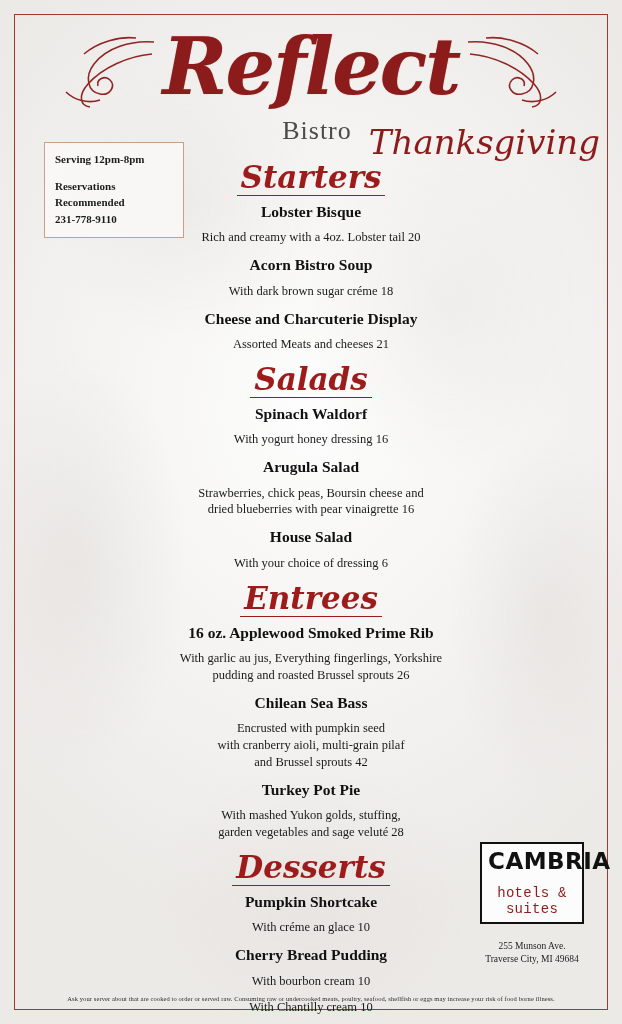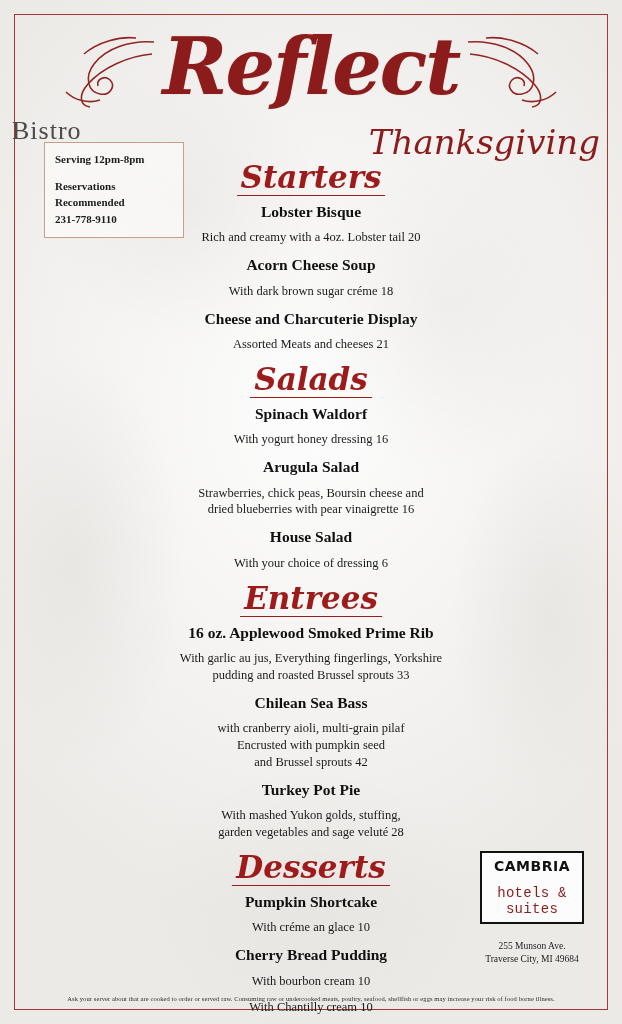--- a/index.html
+++ b/index.html
@@ -65,20 +65,21 @@
     color: #8c1b1b;
     letter-spacing: -2px;
     line-height: 1;
     text-shadow: 0 0 1px rgba(140,27,27,0.4);
   }
   .logo-bistro {
     position: absolute;
     left: 12px;
     right: 0;
     top: 116px;
+    text-align: center;
     font-family: "Liberation Serif", serif;
     font-size: 26px;
     color: #4b4b4b;
     letter-spacing: 1px;
   }
   .logo-thanksgiving {
     position: absolute;
     right: 22px;
     top: 122px;
     font-family: "DejaVu Serif", serif;
@@ -165,21 +166,21 @@
     text-align: center;
   }
   .cambria-box {
     border: 2px solid #111;
     padding: 6px 6px 5px 6px;
     background: rgba(255,255,255,0.85);
   }
   .cambria-name {
     font-family: "DejaVu Sans", sans-serif;
     font-weight: bold;
-    font-size: 14px;
+    font-size: 23px;
     letter-spacing: 0.5px;
     color: #111;
     line-height: 1;
   }
   .cambria-sub {
     font-family: Liberation Mono, monospace;
     font-size: 14px;
     color: #8c1b1b;
     margin-top: 12px;
     letter-spacing: 0.3px;
@@ -246,21 +247,21 @@
     <div class="menu-body" id="menu-sections">
         <div class="section">
           <div class="section-title"><span class="underline-wrap">Starters</span></div>
           <div class="item">
             <div class="item-name">Lobster Bisque</div>
             <div class="item-desc">
               <span class="line">Rich and creamy with a 4oz. Lobster tail  20</span>
             </div>
           </div>
           <div class="item">
-            <div class="item-name">Acorn Cheese Soup</div>
+            <div class="item-name">Acorn Bistro Soup</div>
             <div class="item-desc">
               <span class="line">With dark brown sugar créme  18</span>
             </div>
           </div>
           <div class="item">
             <div class="item-name">Cheese and Charcuterie Display</div>
             <div class="item-desc">
               <span class="line">Assorted Meats and cheeses  21</span>
             </div>
           </div>
@@ -286,28 +287,28 @@
               <span class="line">With your choice of dressing  6</span>
             </div>
           </div>
         </div>
         <div class="section">
           <div class="section-title"><span class="underline-wrap">Entrees</span></div>
           <div class="item">
             <div class="item-name">16 oz. Applewood Smoked Prime Rib</div>
             <div class="item-desc">
               <span class="line">With garlic au jus, Everything fingerlings, Yorkshire</span>
-              <span class="line">pudding and roasted Brussel sprouts  33</span>
+              <span class="line">pudding and roasted Brussel sprouts  26</span>
             </div>
           </div>
           <div class="item">
             <div class="item-name">Chilean Sea Bass</div>
             <div class="item-desc">
+              <span class="line">Encrusted with pumpkin seed</span>
               <span class="line">with cranberry aioli, multi-grain pilaf</span>
-              <span class="line">Encrusted with pumpkin seed</span>
               <span class="line">and Brussel sprouts  42</span>
             </div>
           </div>
           <div class="item">
             <div class="item-name">Turkey Pot Pie</div>
             <div class="item-desc">
               <span class="line">With mashed Yukon golds, stuffing,</span>
               <span class="line">garden vegetables and sage veluté  28</span>
             </div>
           </div>

